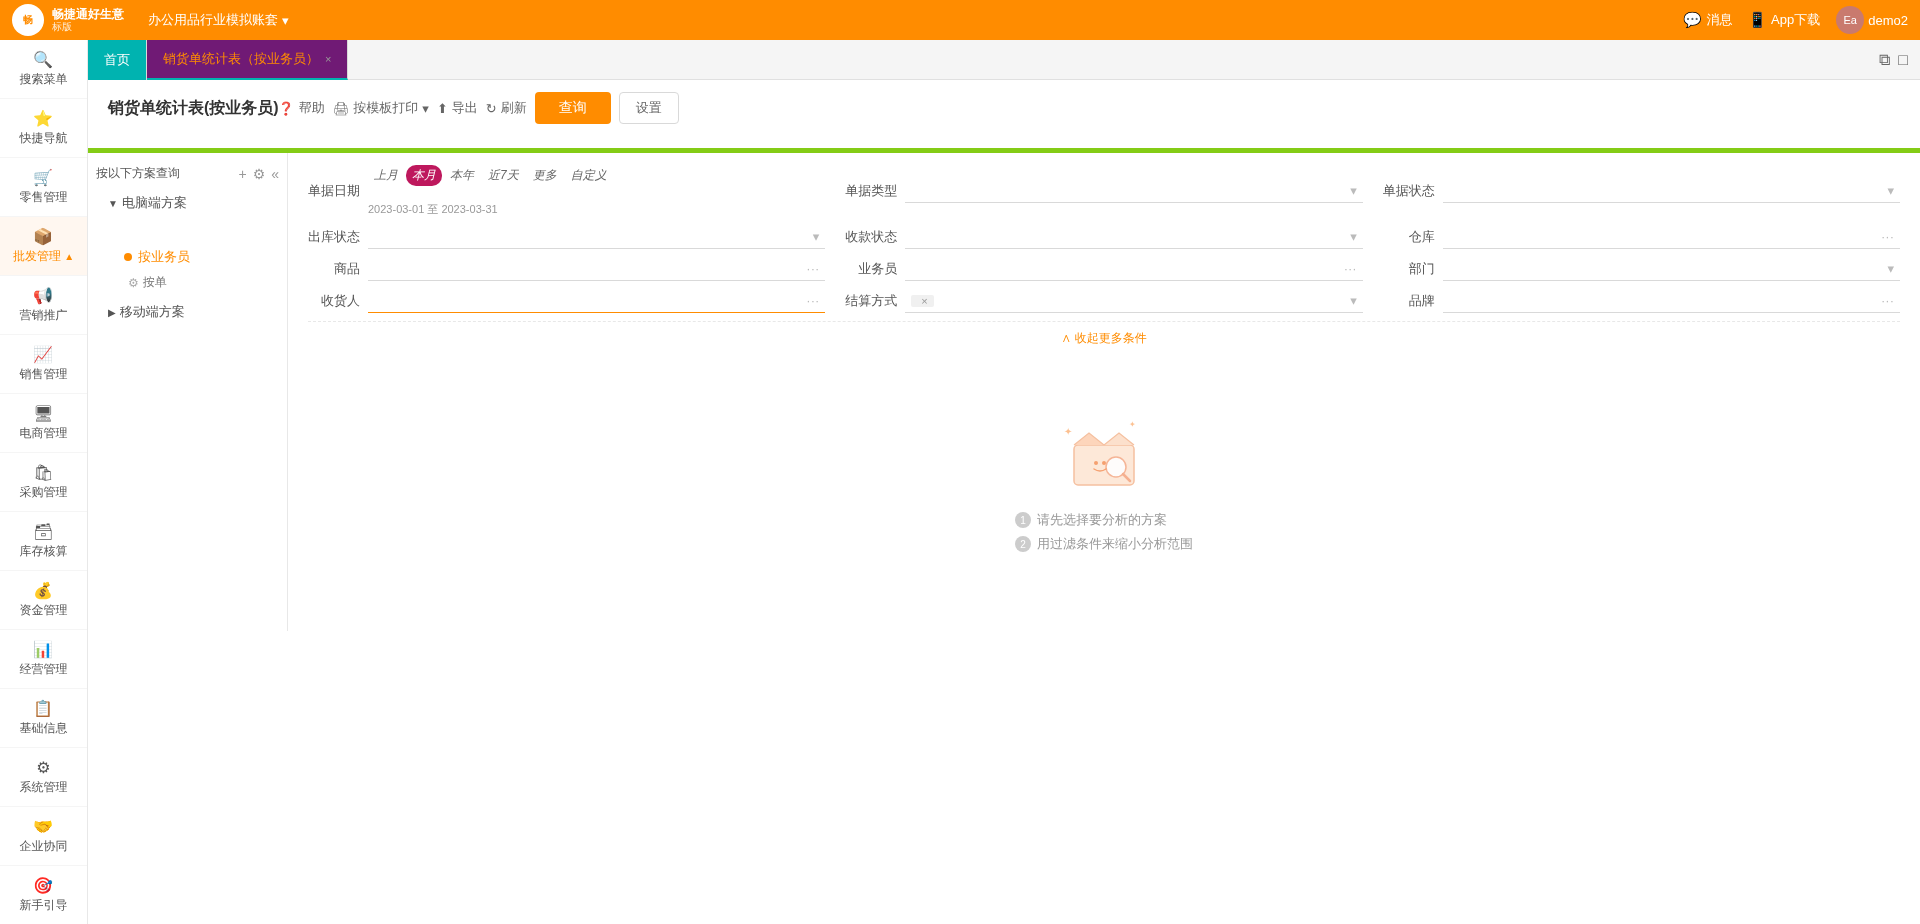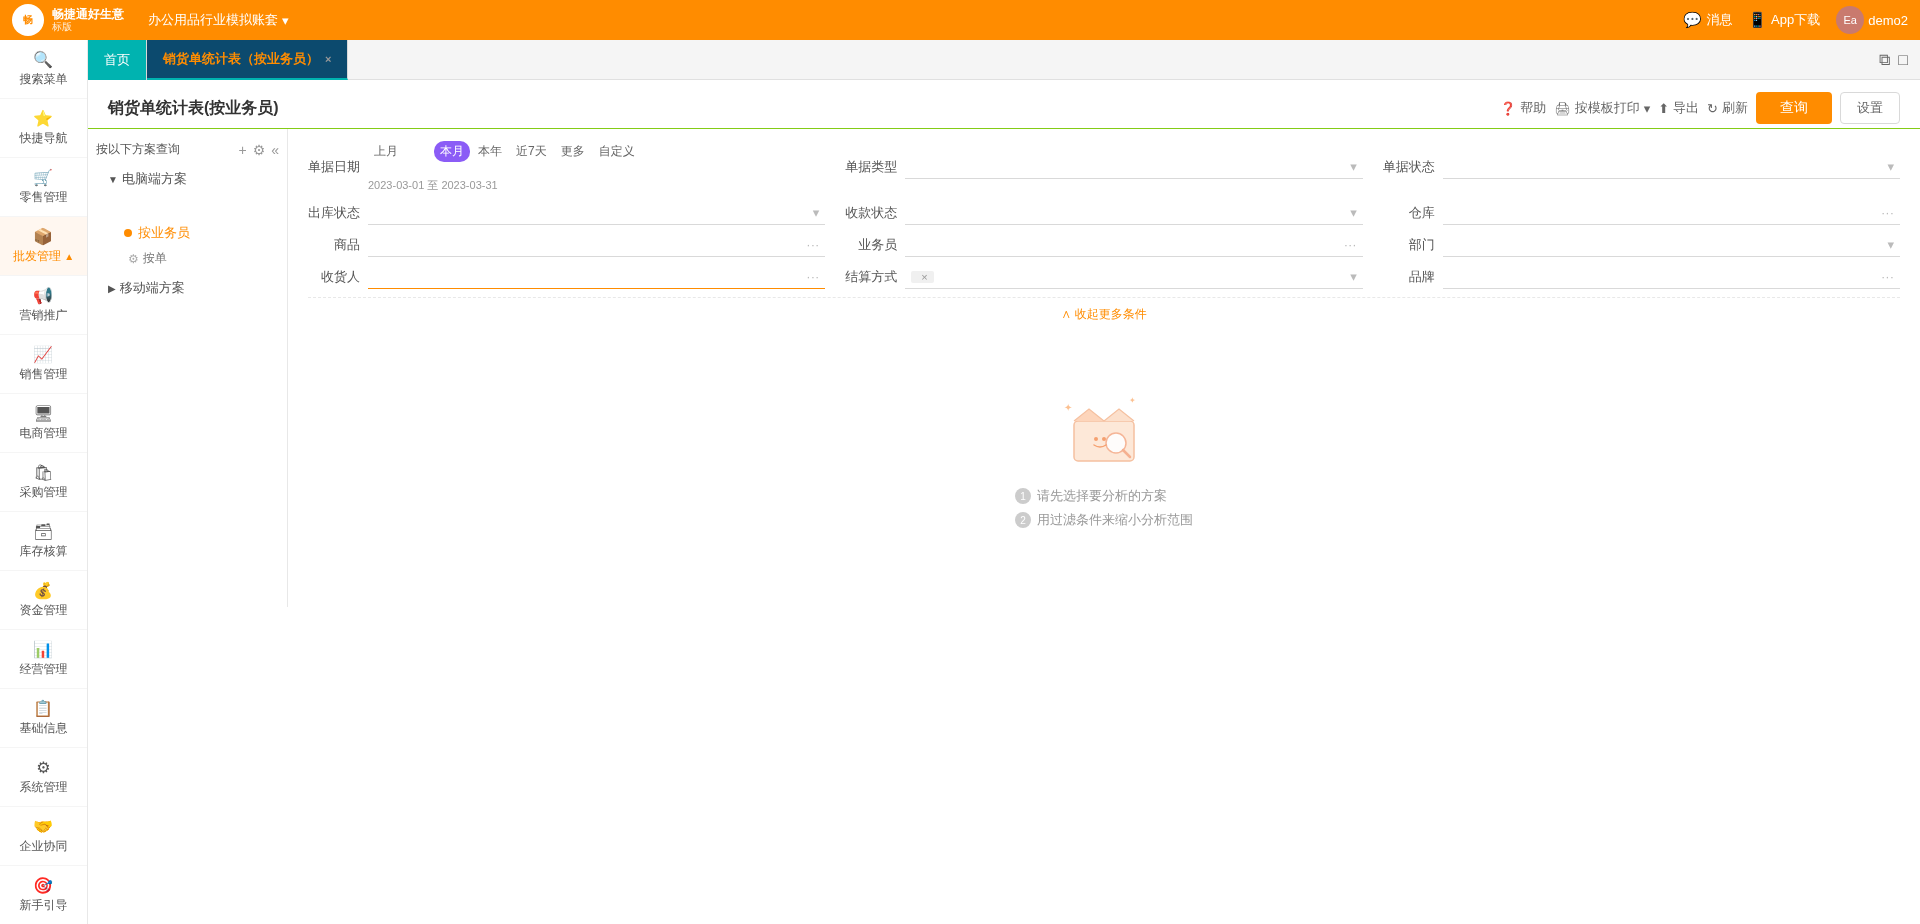--- a/index.html
+++ b/index.html
@@ -21,27 +21,27 @@
     .sidebar-item { padding: 10px 4px; text-align: center; cursor: pointer; font-size: 12px; color: #555; border-bottom: 1px solid #f5f5f5; }
     .sidebar-item.active { color: #ff8c00; }
     .sidebar-item .icon { font-size: 16px; display: block; margin-bottom: 2px; }
 
     
     .content-area { flex: 1; display: flex; flex-direction: column; overflow: hidden; }
 
     
     .tab-bar { height: 40px; background: #f5f5f5; border-bottom: 1px solid #e0e0e0; display: flex; align-items: center; padding: 0 0 0 0; flex-shrink: 0; }
     .tab-item { height: 40px; padding: 0 16px; display: flex; align-items: center; gap: 6px; cursor: pointer; font-size: 13px; color: #666; background: #e8e8e8; border-right: 1px solid #d9d9d9; }
-    .tab-item.active { background: #0c4a6e; color: #ff8c00; border-bottom: 2px solid #00b3b0; font-weight: bold; }
+    .tab-item.active { background: #701a75; color: #ff8c00; border-bottom: 2px solid #00b3b0; }
     .tab-item.home { background: #00b3b0; color: #fff; }
     .tab-close { font-size: 11px; color: #999; cursor: pointer; }
 
     
     .page-content { flex: 1; background: #fff; overflow-y: auto; }
-    .page-header { padding: 12px 20px 4px 20px; display: flex; align-items: center; justify-content: space-between; border-bottom: 1px solid #84cc16; }
+    .page-header { padding: 12px 20px 24px 20px; display: flex; align-items: center; border-bottom: 5px solid #84cc16; }
     .page-title { font-size: 16px; font-weight: bold; color: #333; }
     .page-action-btn { display: flex; align-items: center; gap: 4px; font-size: 13px; color: #666; cursor: pointer; }
 
     
     .two-panel { display: flex; flex: 1; overflow: hidden; }
 
     
     .left-panel { width: 200px; border-right: 1px solid #e8e8e8; padding: 12px 8px; flex-shrink: 0; }
     .left-panel-header { display: flex; align-items: center; justify-content: space-between; margin-bottom: 8px; font-size: 12px; color: #666; }
     .left-panel-icons { display: flex; gap: 6px; }
@@ -60,22 +60,22 @@
     
     .filter-grid { display: grid; grid-template-columns: 1fr 1fr 1fr; gap: 8px 20px; margin-bottom: 8px; }
     .filter-row { display: flex; align-items: center; gap: 8px; }
     .filter-label { min-width: 52px; font-size: 13px; color: #555; text-align: right; flex-shrink: 0; }
     .filter-select { display: flex; align-items: center; justify-content: space-between; border-bottom: 1px solid #d9d9d9; padding: 4px 6px; flex: 1; cursor: pointer; }
     .filter-tag { background: #f0f0f0; border-radius: 2px; padding: 0 6px; display: flex; align-items: center; gap: 4px; font-size: 12px; }
     .filter-tag-close { cursor: pointer; color: #999; font-size: 11px; }
 
     
     .date-btns { display: flex; align-items: center; gap: 2px; margin-bottom: 4px; }
-    .date-btn { padding: 2px 6px; font-size: 12px; border-radius: 2px; cursor: pointer; color: #666; border: none; background: transparent; }
-    .date-btn.active { background: #8b5cf6; color: #fff; border-radius: 10px; margin-left: 28px; }
+    .date-btn { padding: 2px 6px; font-size: 12px; border-radius: 2px; cursor: pointer; color: #666; border: none; background: transparent; font-style: italic; }
+    .date-btn.active { background: #be185d; color: #fff; border-radius: 10px; }
     .date-range-text { font-size: 11px; color: #999; margin-top: 12px; }
 
     .collapse-btn { text-align: center; padding: 8px; color: #ff8c00; font-size: 12px; cursor: pointer; border-top: 1px dashed #e8e8e8; margin-top: 8px; }
 
     
     .empty-state { display: flex; flex-direction: column; align-items: center; justify-content: center; padding: 60px 20px; color: #999; }
     .empty-icon { width: 100px; height: 80px; position: relative; margin-bottom: 16px; }
     .empty-hints { text-align: left; }
     .empty-hint { font-size: 13px; color: #999; margin-bottom: 6px; display: flex; align-items: flex-start; gap: 6px; }
     .hint-num { width: 16px; height: 16px; border-radius: 50%; background: #ccc; color: #fff; font-size: 10px; display: flex; align-items: center; justify-content: center; flex-shrink: 0; margin-top: 1px; }

